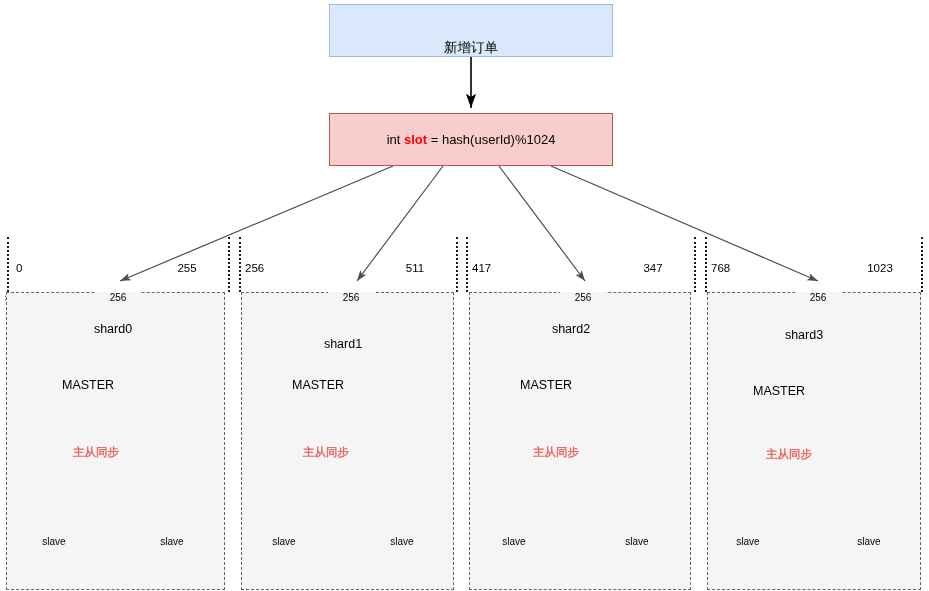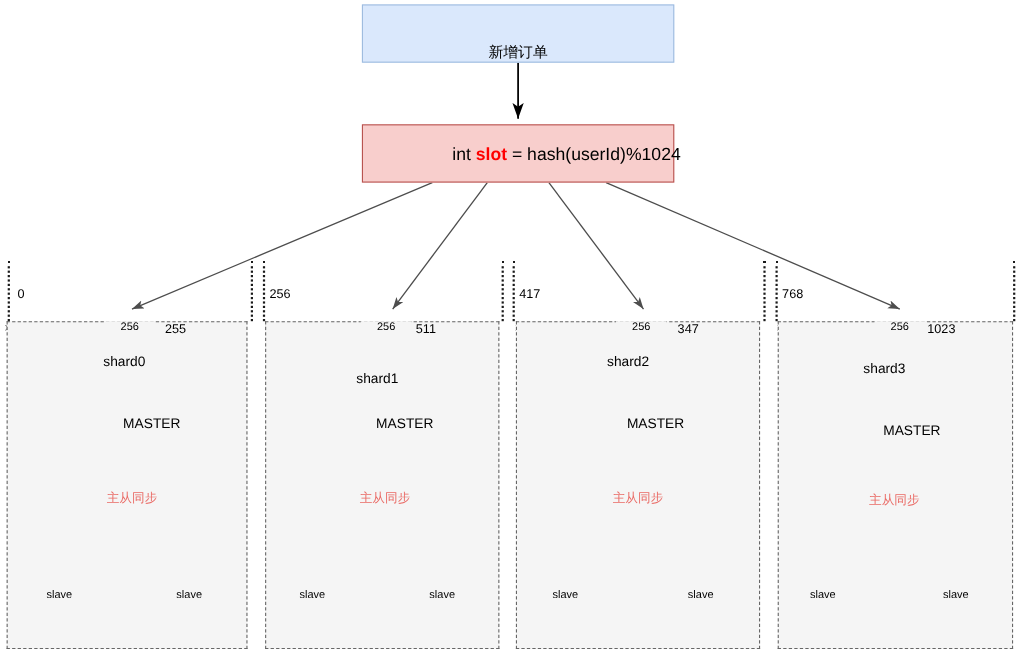--- a/index.html
+++ b/index.html
@@ -36,22 +36,21 @@
   
   .slot-box{
     position:absolute;
     left:329px;top:113px;width:284px;height:53px;
     background:#f8cecc;
     border:1px solid #b85450;
     box-sizing:border-box;
   }
   .slot-box-label{
     position:absolute;left:329px;top:132px;width:284px;
-    font-size:16px;
-    margin-left:44px;
+    font-size:13px;
   }
   .slot-kw{color:#ff0000;font-weight:bold;}
 
   
   .region{
     position:absolute;
     top:292px;height:298px;
     background:#f5f5f5;
     border:1px dashed #666666;
     box-sizing:border-box;
@@ -65,21 +64,21 @@
   }
   
   .range-num{
     position:absolute;
     top:262px;
     font-size:11.5px;
     color:#000;
     white-space:nowrap;
   }
   .range-num.left{text-align:left;}
-  .range-num.right{text-align:left;margin-top:32px;}
+  .range-num.right{text-align:center;}
 
   
   .measure-label{
     position:absolute;
     top:292px;
     font-size:10px;
     color:#000;
     background:#f5f5f5;
     padding:0 3px;
     text-align:center;
@@ -87,33 +86,33 @@
 
   
   .cyl-title{
     position:absolute;
     font-size:12.5px;
     text-align:center;
   }
   .cyl-sub{
     position:absolute;
     font-size:12.5px;
-    text-align:right;
+    text-align:left;
   }
   .slave-label{
     position:absolute;
     font-size:10px;
     text-align:center;
   }
   .sync-label{
     position:absolute;
     font-size:11.5px;
     color:#ea6b66;
-    text-align:right;
-    font-weight:normal;
+    text-align:left;
+    font-weight:bold;
     white-space:nowrap;
   }
 </style>
 </head>
 <body>
 
 <svg id="canvas" viewBox="0 0 929 591" xmlns="http://www.w3.org/2000/svg">
   <defs>
     <marker id="arrowBlack" markerWidth="10" markerHeight="10" refX="9" refY="3.2" orient="auto" markerUnits="strokeWidth">
       <path d="M0,0 L9,3.2 L0,6.4 L2.2,3.2 z" fill="#000000"></path>

